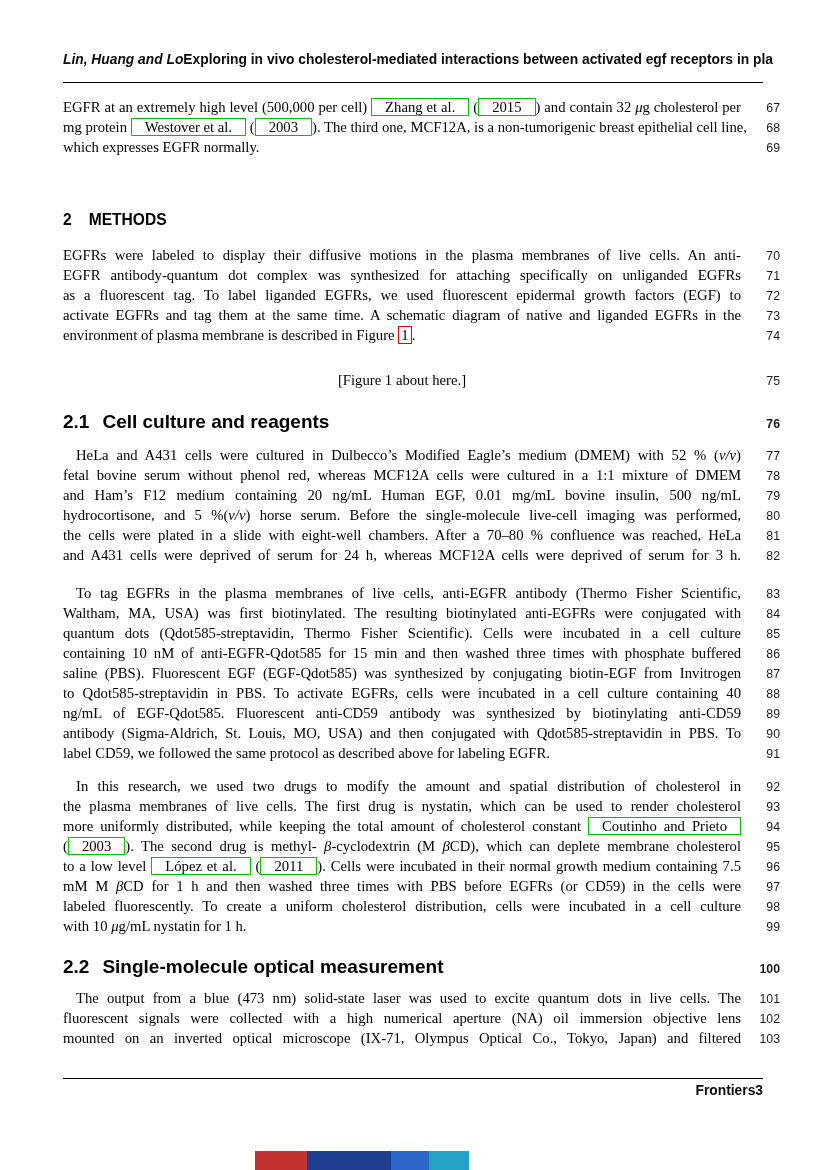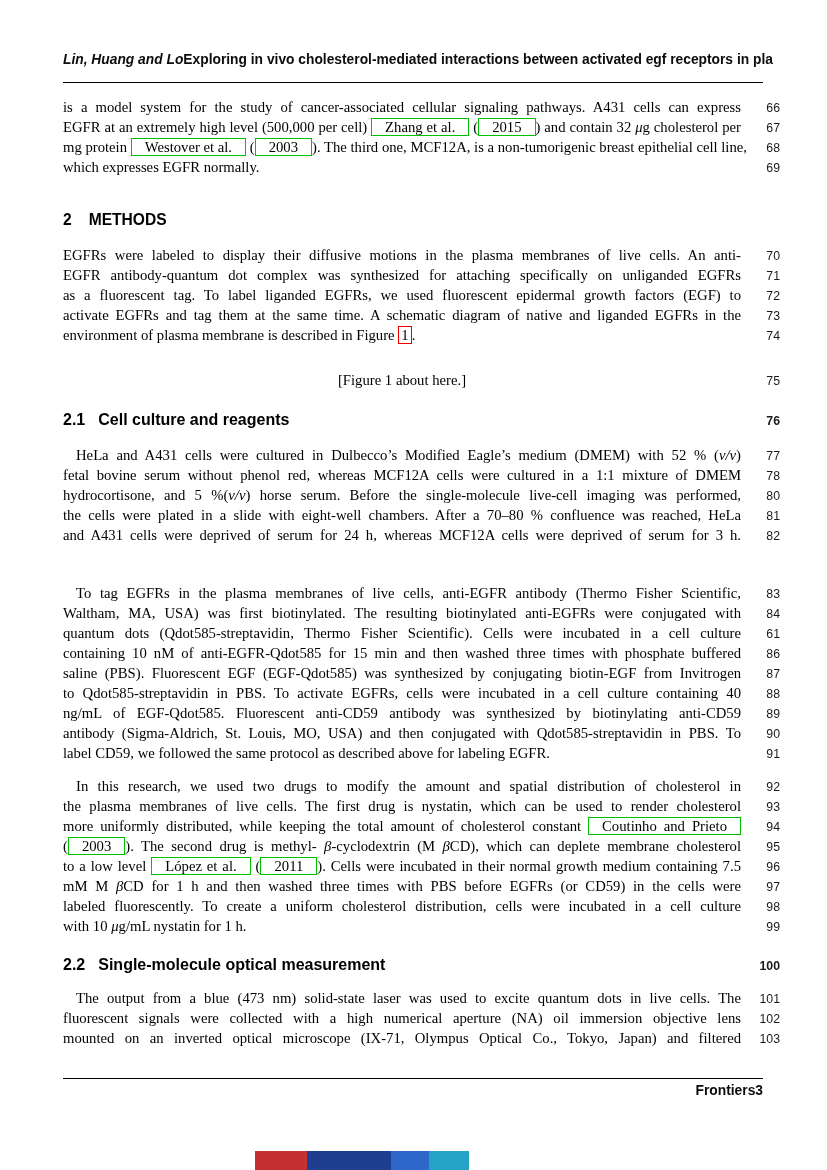--- a/index.html
+++ b/index.html
@@ -20,21 +20,21 @@
          text-align:justify;text-align-last:justify;white-space:nowrap;overflow:visible;}
   .row.last .ltext{text-align:left;text-align-last:left;}
   .row.ind .ltext{text-indent:13px;}
   .center .ltext{text-align:right;text-align-last:center;white-space:normal;}
   .lnum{flex:1;text-align:right;font-family:"Liberation Sans",sans-serif;
         font-size:12.3px;color:#1a1a1a;line-height:20px;}
   
   .hrow{display:flex;align-items:baseline;font-family:"Liberation Sans",sans-serif;font-weight:bold;color:#000;}
   .hrow .htext{width:678px;display:flex;align-items:baseline;}
   .h1 .htext{font-size:15.6px;}
-  .h2 .htext{font-size:16px;}
+  .h2 .htext{font-size:19px;}
   .h1 .snum{margin-right:17px;}
   .h2 .snum{margin-right:13px;}
   
   .cg{border:1.2px solid #00c300;padding:0 13px;}
   .cr{border:1.2px solid #ea0000;padding:0 2px;}
   .it{font-style:italic;}
   
   .ftr{position:absolute;left:63px;top:1083px;width:700px;display:flex;justify-content:flex-end;
        font-family:"Liberation Sans",sans-serif;font-weight:bold;font-size:13.8px;color:#0c0c0c;}
   
@@ -43,24 +43,20 @@
 </style>
 </head>
 <body>
 
 <div class="page">
   <div class="hdr"><span class="authors">Lin, Huang and Lo</span><span>Exploring in vivo cholesterol-mediated interactions between activated egf receptors in pla</span></div>
   <div class="rule top"></div>
 
   <div class="doc">
       <div class="blk para" style="top: 97px;">
-        <div class="row">
-          <div class="ltext"><span>is a model system for the study of cancer-associated cellular signaling pathways. A431 cells can express</span></div>
-          <span class="lnum">66</span>
-        </div>
         <div class="row">
           <div class="ltext"><span>EGFR at an extremely high level (500,000 per cell) </span><span class="cg">Zhang et al.</span><span> (</span><span class="cg">2015</span><span>) and contain 32 </span><span class="it">μ</span><span>g cholesterol per</span></div>
           <span class="lnum">67</span>
         </div>
         <div class="row">
           <div class="ltext"><span>mg protein </span><span class="cg">Westover et al.</span><span> (</span><span class="cg">2003</span><span>). The third one, MCF12A, is a non-tumorigenic breast epithelial cell line,</span></div>
           <span class="lnum">68</span>
         </div>
         <div class="row last">
           <div class="ltext"><span>which expresses EGFR normally.</span></div>
@@ -112,20 +108,24 @@
       <div class="blk para" style="top: 445px;">
         <div class="row ind">
           <div class="ltext"><span>HeLa and A431 cells were cultured in Dulbecco’s Modified Eagle’s medium (DMEM) with 52 % (</span><span class="it">v/v</span><span>)</span></div>
           <span class="lnum">77</span>
         </div>
         <div class="row">
           <div class="ltext"><span>fetal bovine serum without phenol red, whereas MCF12A cells were cultured in a 1:1 mixture of DMEM</span></div>
           <span class="lnum">78</span>
         </div>
         <div class="row">
+          <div class="ltext"><span>and Ham’s F12 medium containing 20 ng/mL Human EGF, 0.01 mg/mL bovine insulin, 500 ng/mL</span></div>
+          <span class="lnum">79</span>
+        </div>
+        <div class="row">
           <div class="ltext"><span>hydrocortisone, and 5 %(</span><span class="it">v/v</span><span>) horse serum. Before the single-molecule live-cell imaging was performed,</span></div>
           <span class="lnum">80</span>
         </div>
         <div class="row">
           <div class="ltext"><span>the cells were plated in a slide with eight-well chambers. After a 70–80 % confluence was reached, HeLa</span></div>
           <span class="lnum">81</span>
         </div>
         <div class="row">
           <div class="ltext"><span>and A431 cells were deprived of serum for 24 h, whereas MCF12A cells were deprived of serum for 3 h.</span></div>
           <span class="lnum">82</span>
@@ -135,21 +135,21 @@
         <div class="row ind">
           <div class="ltext"><span>To tag EGFRs in the plasma membranes of live cells, anti-EGFR antibody (Thermo Fisher Scientific,</span></div>
           <span class="lnum">83</span>
         </div>
         <div class="row">
           <div class="ltext"><span>Waltham, MA, USA) was first biotinylated. The resulting biotinylated anti-EGFRs were conjugated with</span></div>
           <span class="lnum">84</span>
         </div>
         <div class="row">
           <div class="ltext"><span>quantum dots (Qdot585-streptavidin, Thermo Fisher Scientific). Cells were incubated in a cell culture</span></div>
-          <span class="lnum">61</span>
+          <span class="lnum">85</span>
         </div>
         <div class="row">
           <div class="ltext"><span>containing 10 nM of anti-EGFR-Qdot585 for 15 min and then washed three times with phosphate buffered</span></div>
           <span class="lnum">86</span>
         </div>
         <div class="row">
           <div class="ltext"><span>saline (PBS). Fluorescent EGF (EGF-Qdot585) was synthesized by conjugating biotin-EGF from Invitrogen</span></div>
           <span class="lnum">87</span>
         </div>
         <div class="row">

